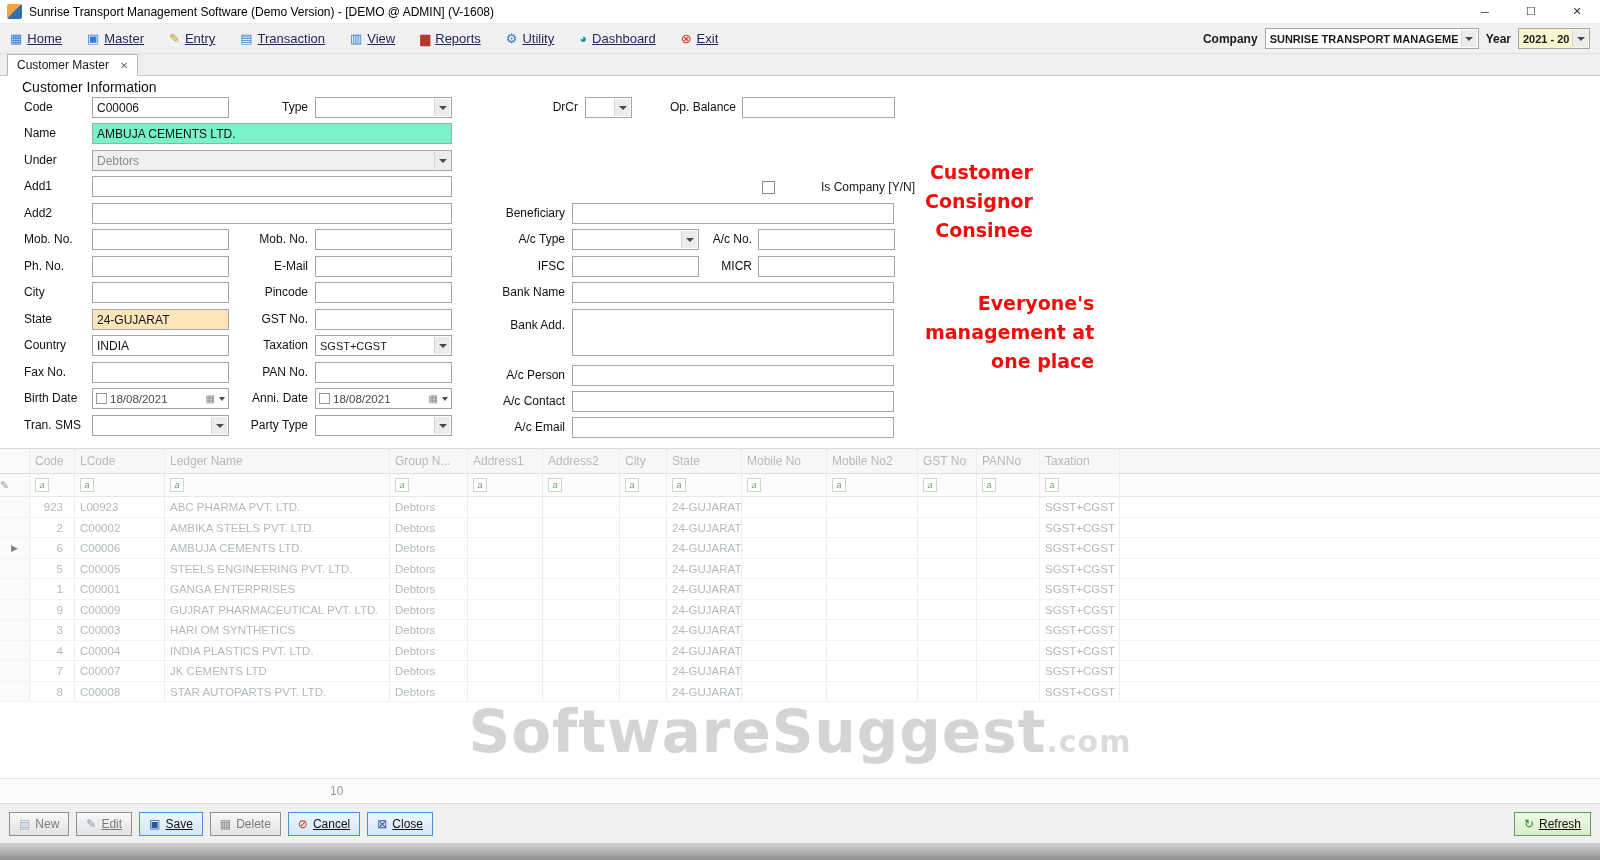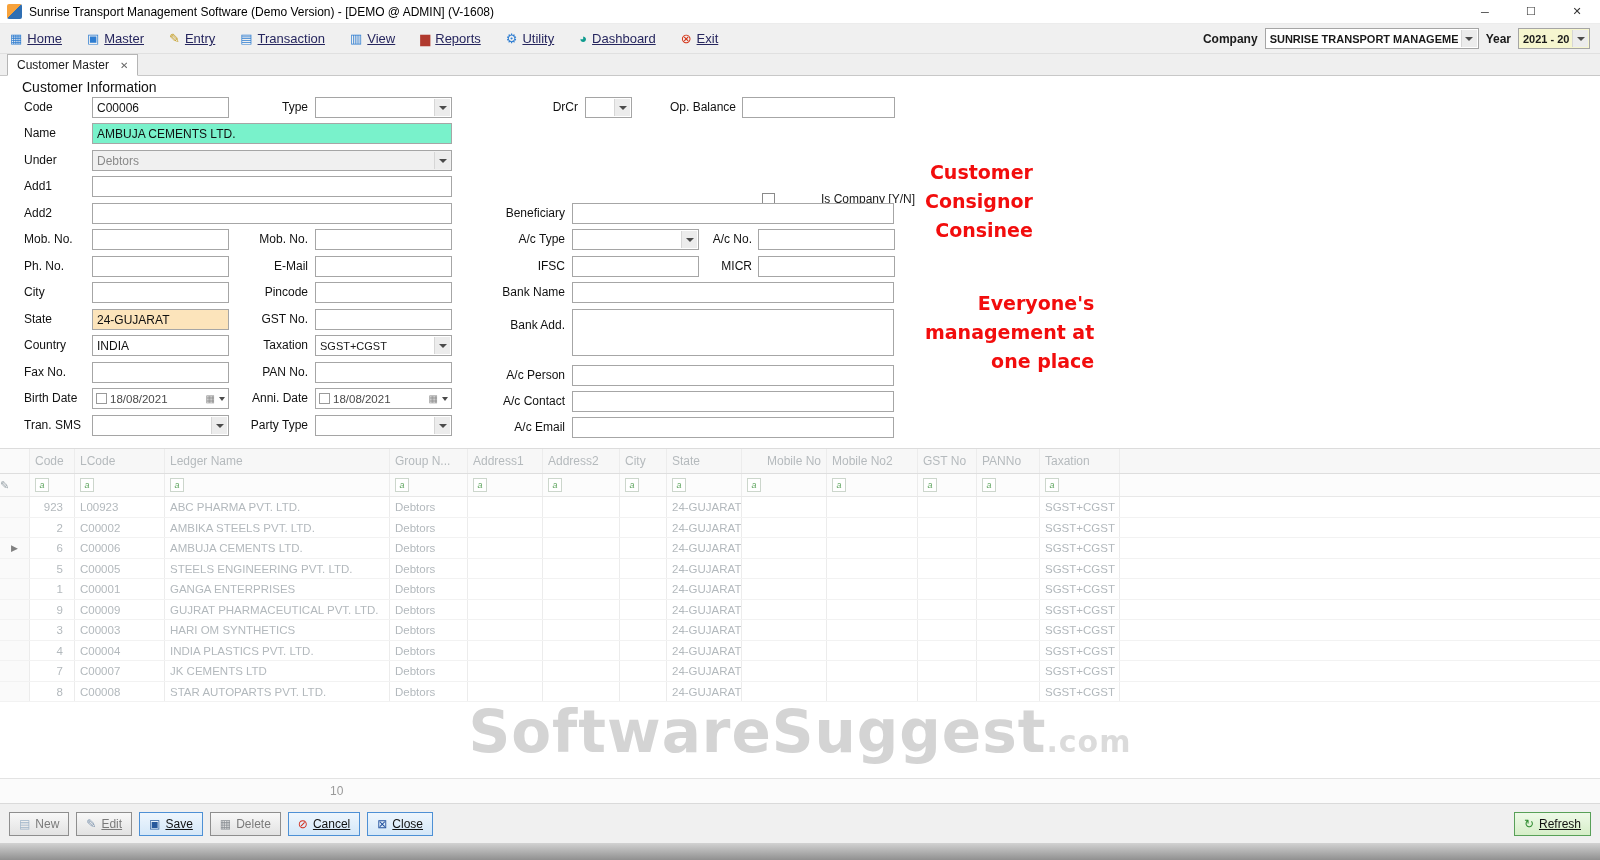--- a/index.html
+++ b/index.html
@@ -74,21 +74,21 @@
   .promo-1 { top:158px; }
   .promo-2 { top:272px; }
 
   
   .grid { position:absolute; top:448px; left:0; right:0; }
   .grow { display:flex; width:100%; }
   .gc { border-right:1px solid #ececec; padding:0 5px; overflow:hidden; white-space:nowrap; flex:none; }
   .col-ind { width:30px; background:#fafafa; text-align:center; padding:0; }
   .col-code { width:45px; } .col-lcode { width:90px; } .col-ledger { width:225px; }
   .col-group { width:78px; } .col-a1 { width:75px; } .col-a2 { width:77px; }
-  .col-city { width:47px; } .col-state { width:75px; } .col-mob { width:85px;text-align:right; }
+  .col-city { width:47px; } .col-state { width:75px; } .col-mob { width:85px; }
   .col-mob2 { width:91px; } .col-gst { width:59px; } .col-pan { width:63px; }
   .col-tax { width:80px; } .col-fill { flex:1 1 auto; border-right:none; }
   .ghead { height:26px; line-height:25px; background:#f7f7f7; color:#b5babd; font-size:12px;
            border-top:1px solid #dcdcdc; border-bottom:1px solid #dedede; }
   .gfilter { height:23px; background:#fcfcfc; border-bottom:1px solid #e8e8e8; align-items:center; }
   .gfilter .gc { display:flex; align-items:center; height:100%; }
   .ficon { display:inline-flex; align-items:center; justify-content:center; width:14px; height:14px;
            border:1px solid #ccd6cc; background:#fff; font-size:9px; font-style:italic; color:#5ea55e; }
   .fpencil { font-size:11px; color:#9aa4aa; font-style:normal; border:none; background:none; width:auto; height:auto; }
   .grid-row { height:20.5px; line-height:20.5px; font-size:11.5px; color:#b3b9bd;
@@ -218,21 +218,21 @@
   <input class="finput" style="left: 92px; top: 123px; width: 360px; background: rgb(121, 242, 203);" value="AMBUJA CEMENTS LTD.">
 
   <label class="flabel" style="left:24px;top:150px;width:64px;">Under</label>
   <div class="combo disabled" style="position:absolute;left:92px;top:150px;width:360px;">
     <span class="combo-text">Debtors</span>
     <span class="abtn"></span>
   </div>
 
   <label class="flabel" style="left:24px;top:176px;width:64px;">Add1</label>
   <input class="finput" style="left: 92px; top: 176px; width: 360px;" value="">
-  <div class="cbrow" style="left:762px;top:192px;gap:46px;">
+  <div class="cbrow" style="left:762px;top:180px;gap:46px;">
     <span class="cb"></span>
     <span>Is Company [Y/N]</span>
   </div>
 
   <label class="flabel" style="left:24px;top:203px;width:64px;">Add2</label>
   <input class="finput" style="left: 92px; top: 203px; width: 360px;" value="">
   <label class="flabel r" style="left:468px;top:203px;width:97px;">Beneficiary</label>
   <input class="finput" style="left: 572px; top: 203px; width: 322px;" value="">
 
   <label class="flabel" style="left:24px;top:229px;width:64px;">Mob. No.</label>

